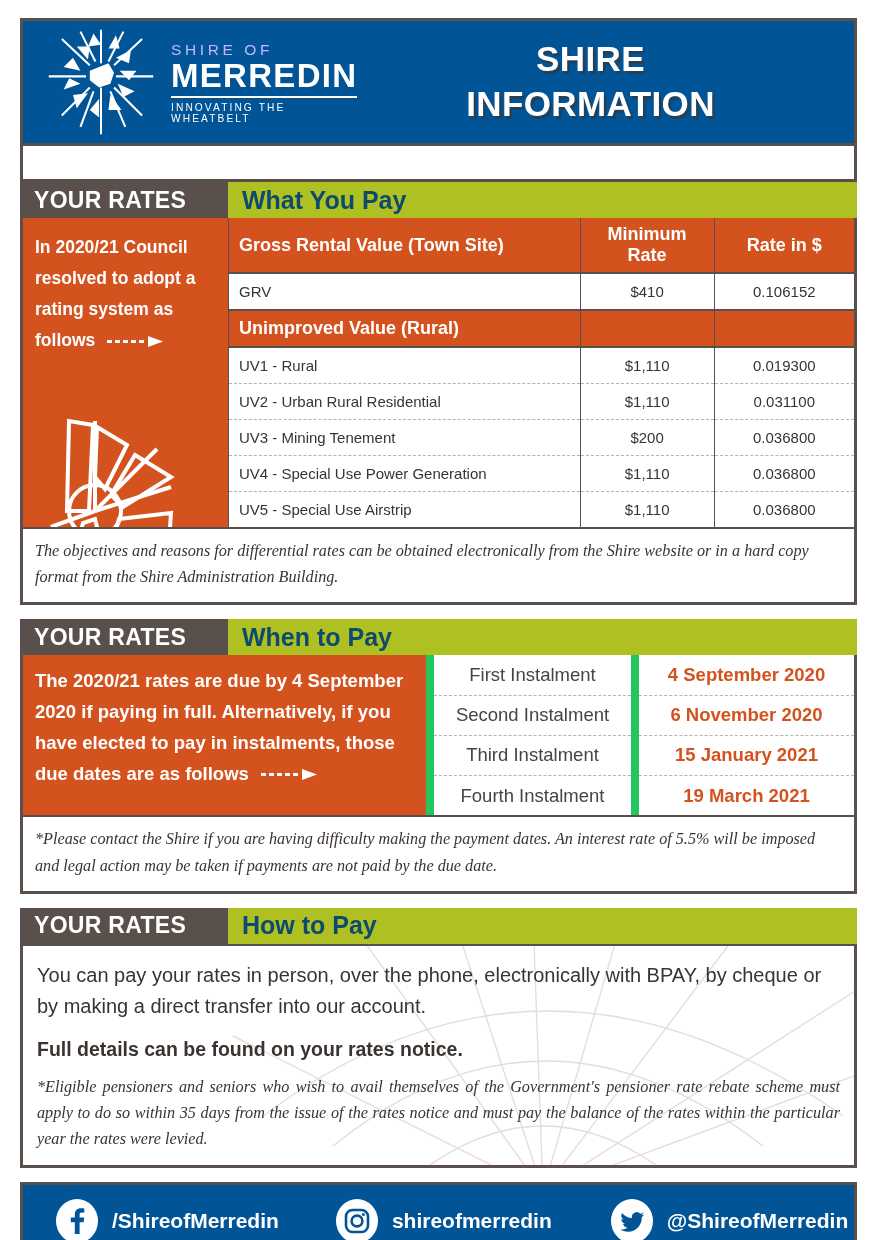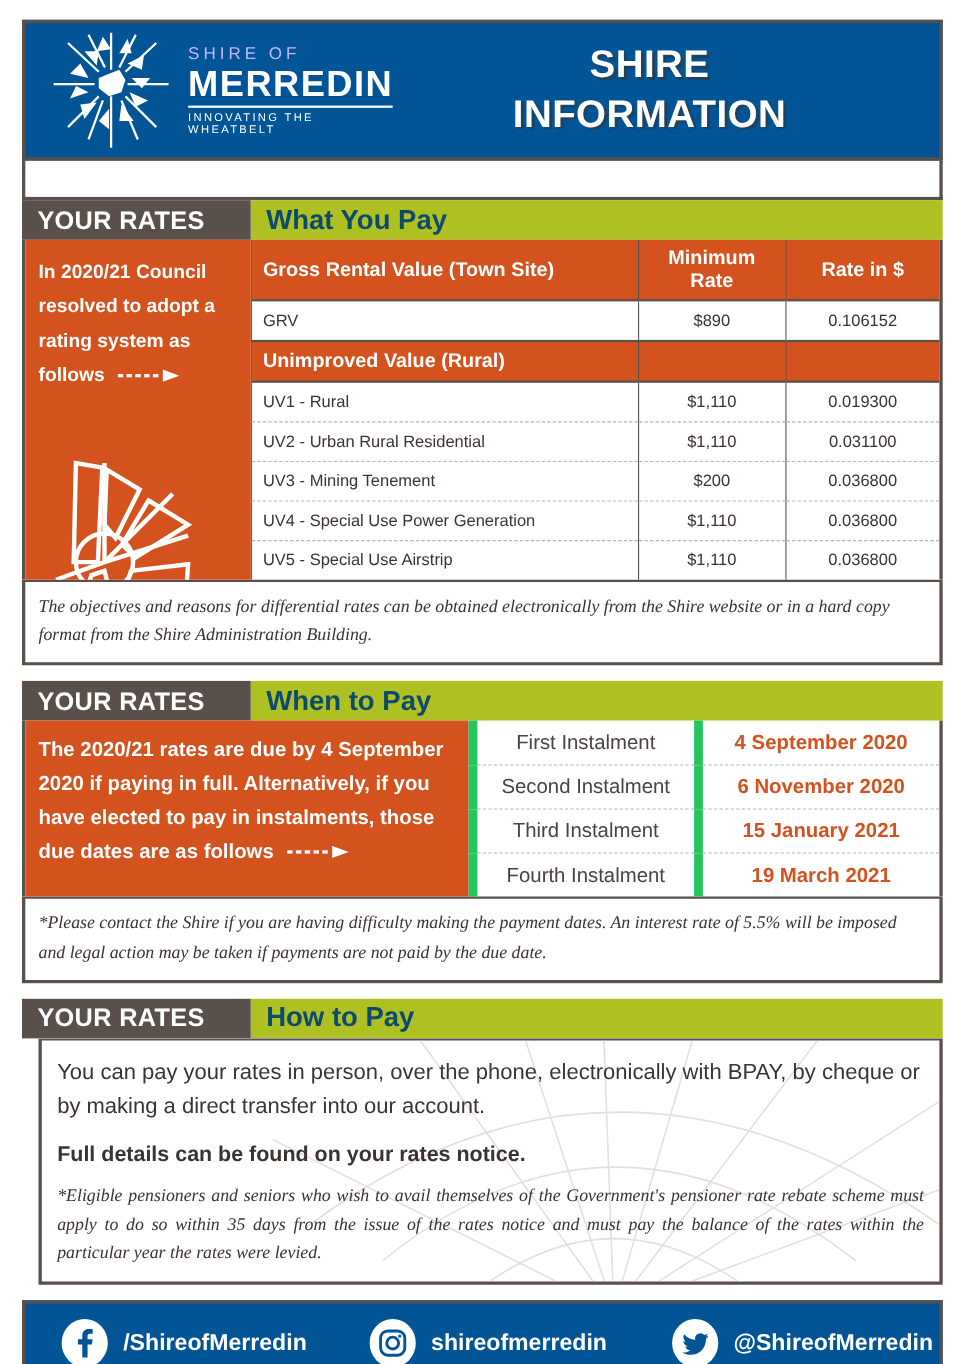--- a/index.html
+++ b/index.html
@@ -165,21 +165,20 @@
   
   .howto-body {
     position: relative;
     border-left: 3px solid #59504B;
     border-right: 3px solid #59504B;
     border-bottom: 3px solid #59504B;
     border-top: 2.5px solid #59504B;
     background: #ffffff;
     padding: 14px 14px 12px 14px;
     overflow: hidden;
-    margin-left: 15px;
   }
   .howto-line {
     font-size: 20px; color: #3a3330; line-height: 1.55;
     position: relative; z-index: 2;
   }
   .howto-bold {
     font-size: 19.5px; color: #3a3330; font-weight: bold;
     margin-top: 16px; position: relative; z-index: 2;
   }
   .howto-note {
@@ -308,21 +307,21 @@
       <thead>
         <tr>
           <th>Gross Rental Value (Town Site)</th>
           <th class="c-center">Minimum Rate</th>
           <th class="c-center">Rate in $</th>
         </tr>
       </thead>
       <tbody>
         <tr class="grv">
           <td>GRV</td>
-          <td class="num">$890</td>
+          <td class="num">$410</td>
           <td class="num">0.106152</td>
         </tr>
         <tr class="subhead">
           <td>Unimproved Value (Rural)</td>
           <td class="num"></td>
           <td class="num"></td>
         </tr>
         <tr class="data">
           <td>UV1 - Rural</td>
           <td class="num">$1,110</td>

